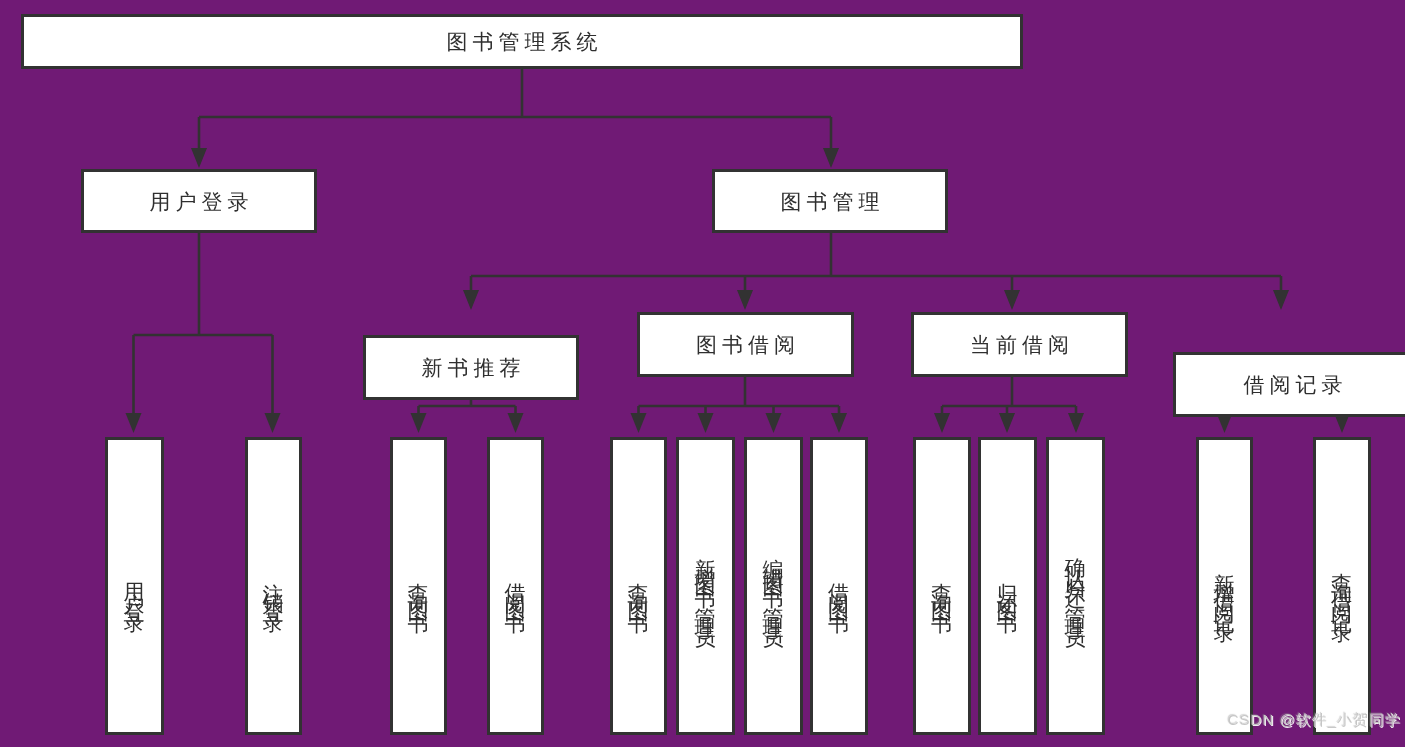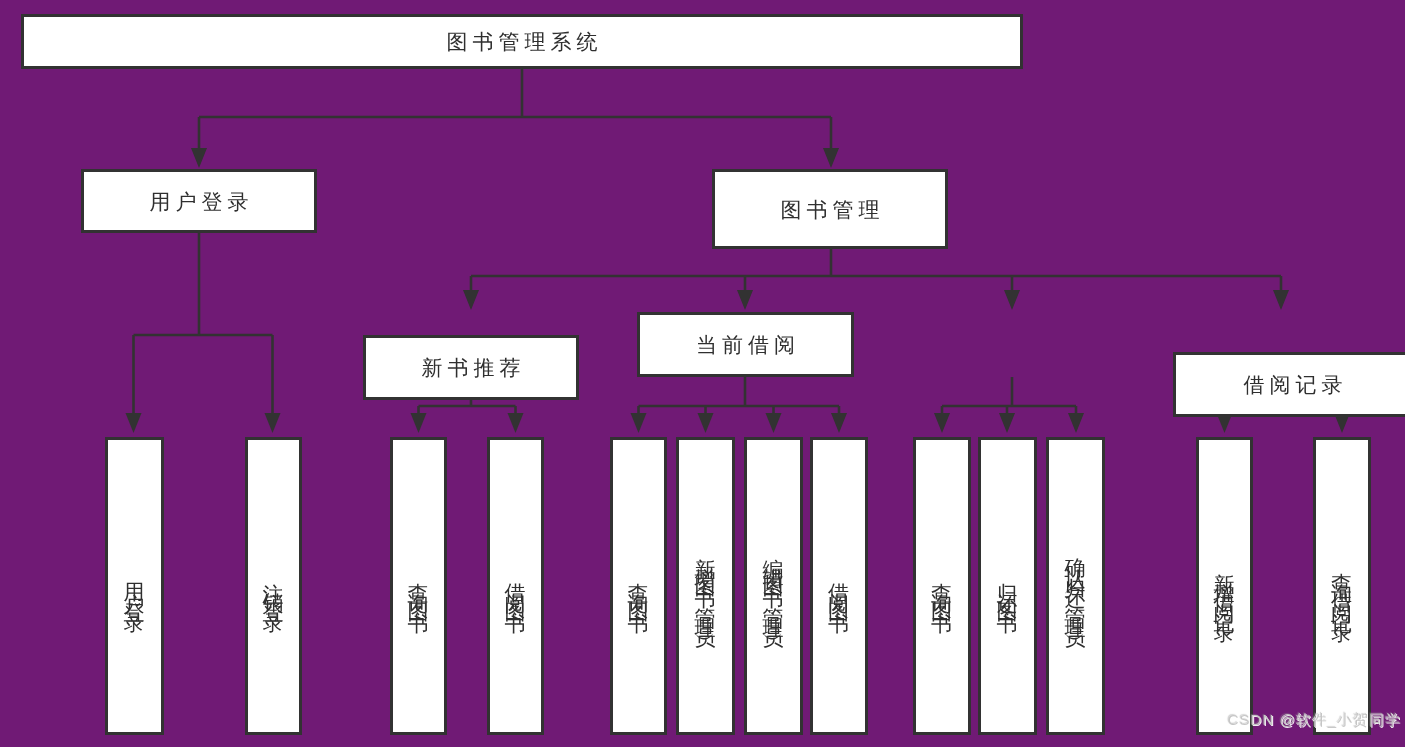--- a/index.html
+++ b/index.html
@@ -109,28 +109,31 @@
     </g>
   </svg>
 
   <div class="box h" style="left:21px; top:14px; width:1002px; height:55px;">
     <span class="label">图书管理系统</span>
   </div>
 
   <div class="box h" style="left:81px; top:169px; width:236px; height:64px;">
     <span class="label">用户登录</span>
   </div>
-  <div class="box h" style="left:712px; top:169px; width:236px; height:80px;">
+  <div class="box h" style="left:712px; top:169px; width:236px; height:64px;">
     <span class="label">图书管理</span>
   </div>
 
   <div class="box h" style="left:363px; top:312px; width:216px; height:65px;margin-top:23px;">
     <span class="label">新书推荐</span>
   </div>
   <div class="box h" style="left:637px; top:312px; width:217px; height:65px;">
+    <span class="label">图书借阅</span>
+  </div>
+  <div class="box h" style="left:911px; top:312px; width:217px; height:65px;">
     <span class="label">当前借阅</span>
   </div>
   <div class="box h" style="left:1173px; top:312px; width:240px; height:65px;margin-top:40px;">
     <span class="label">借阅记录</span>
   </div>
 
   <div class="box v" style="left:105px; top:437px; width:59px; height:298px;">
     <span class="label">用户登录</span>
   </div>
   <div class="box v" style="left:245px; top:437px; width:57px; height:298px;">

